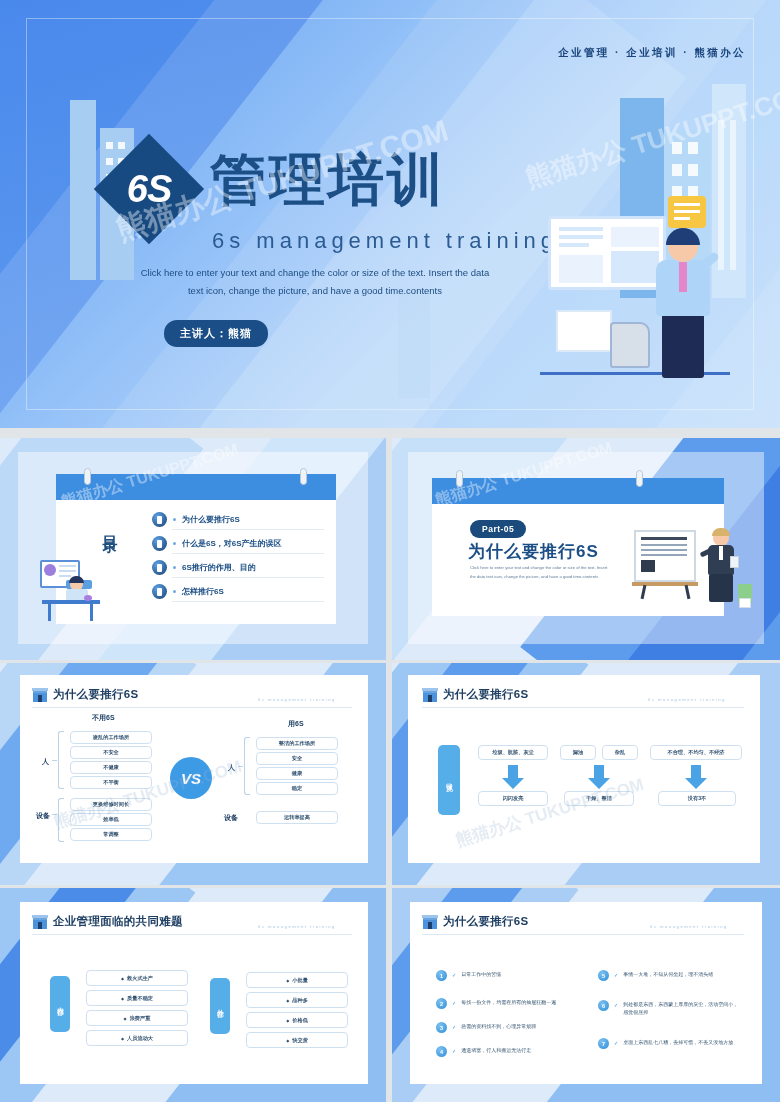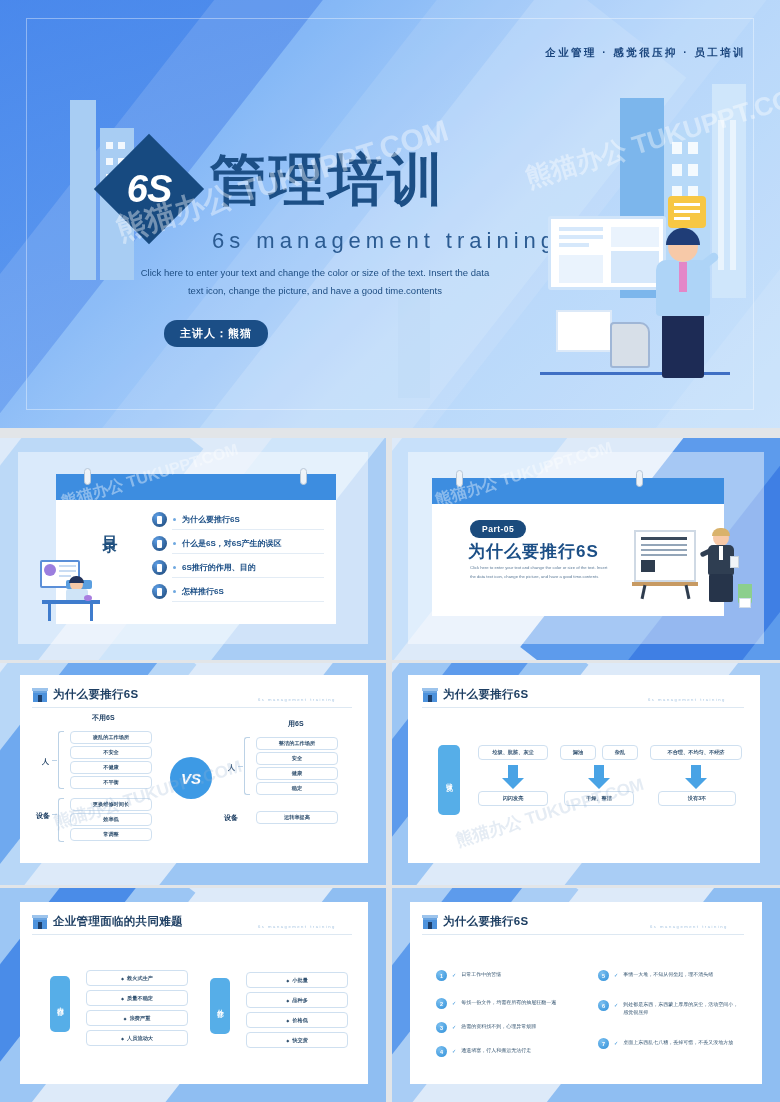--- a/index.html
+++ b/index.html
@@ -164,21 +164,21 @@
     <div class="win" style="left:672px;top:164px;width:10px;height:12px"></div>
     <div class="win" style="left:688px;top:164px;width:10px;height:12px"></div>
     <div class="win" style="left:672px;top:186px;width:10px;height:12px"></div>
     <div class="win" style="left:688px;top:186px;width:10px;height:12px"></div>
     <div class="win" style="left:718px;top:120px;width:6px;height:150px;opacity:.55"></div>
     <div class="win" style="left:730px;top:120px;width:6px;height:150px;opacity:.55"></div>
 
     <div class="innerframe"></div>
 
     <div class="yearv">2021</div>
-    <div class="topnav">企业管理 · 感觉很压抑 · 员工培训</div>
+    <div class="topnav">企业管理 · 企业培训 · 熊猫办公</div>
 
     <div class="diamond">
       <span>6S</span>
     </div>
     <div class="maintitle">管理培训</div>
     <div class="subtitle">6s management training</div>
     <div class="bodytext">Click here to enter your text and change the color or size of the text. Insert the data text icon, change the picture, and have a good time.contents</div>
     <div class="speaker">主讲人：熊猫</div>
 
     <div class="screenbox">

